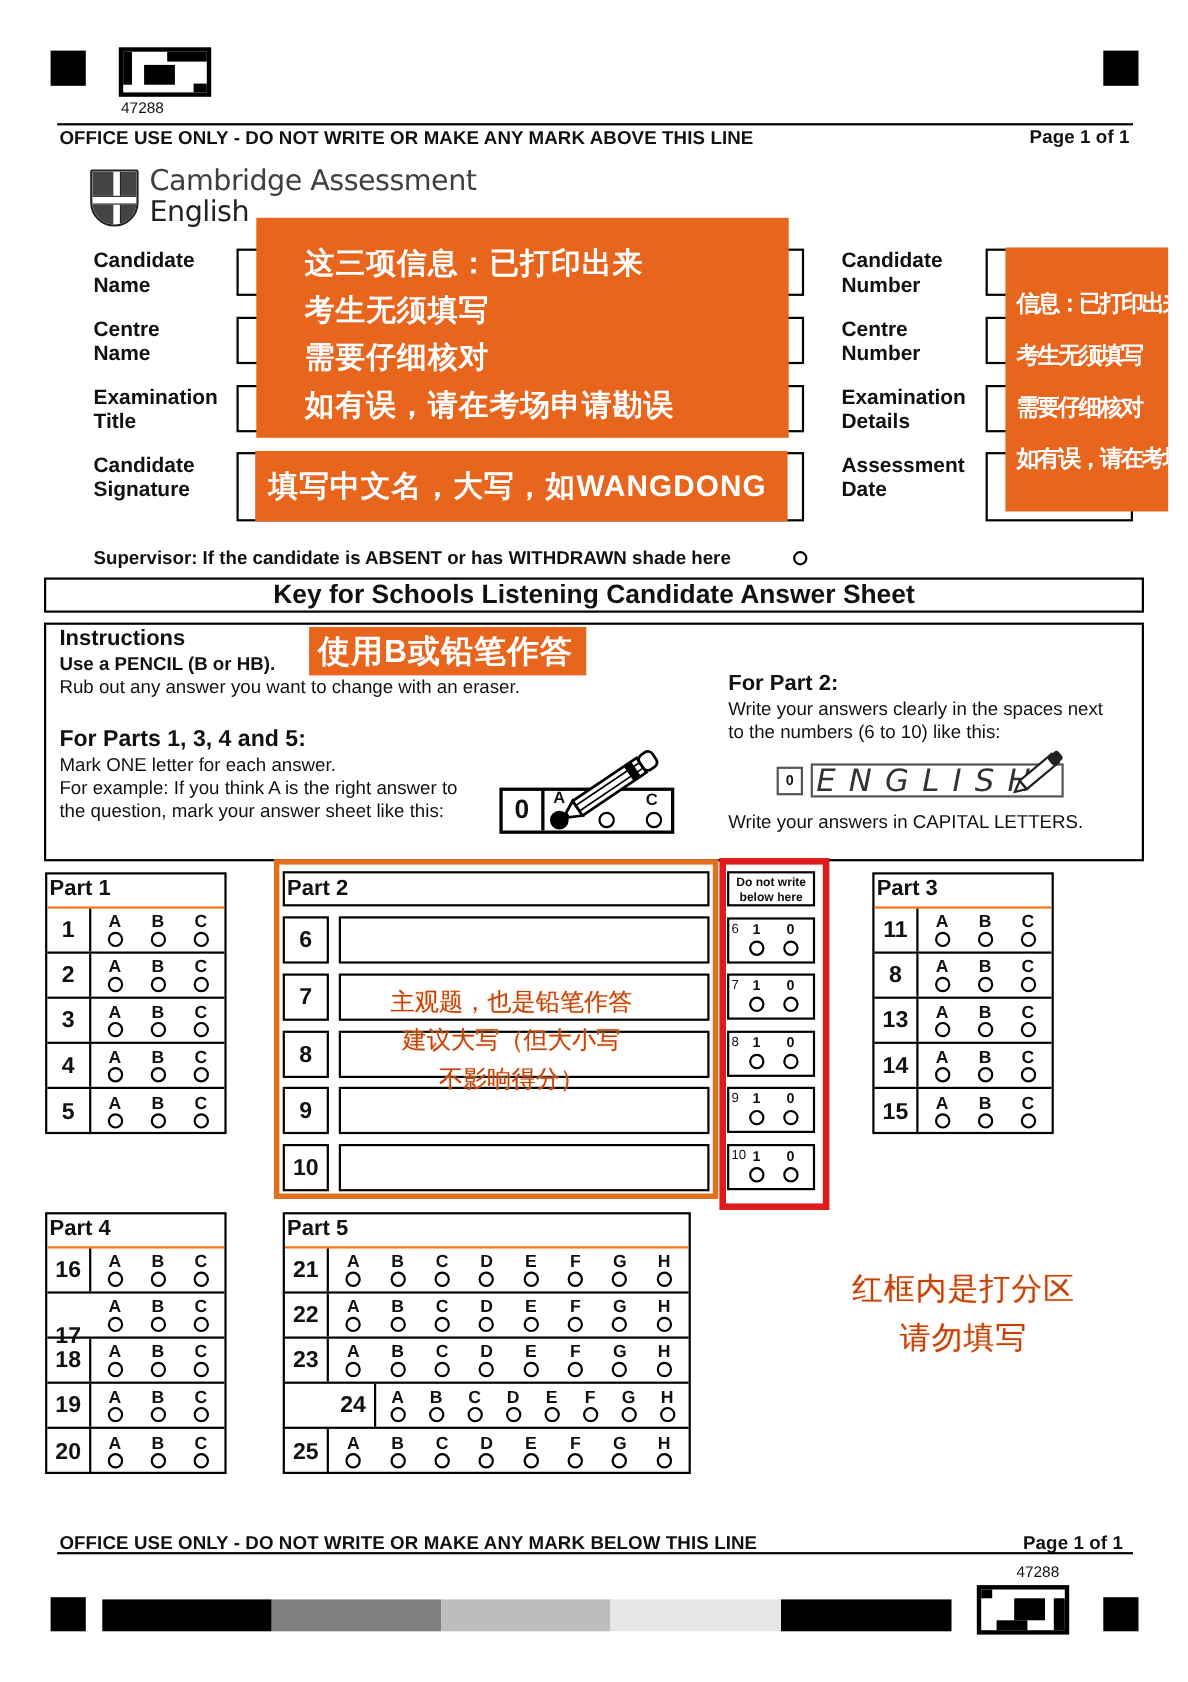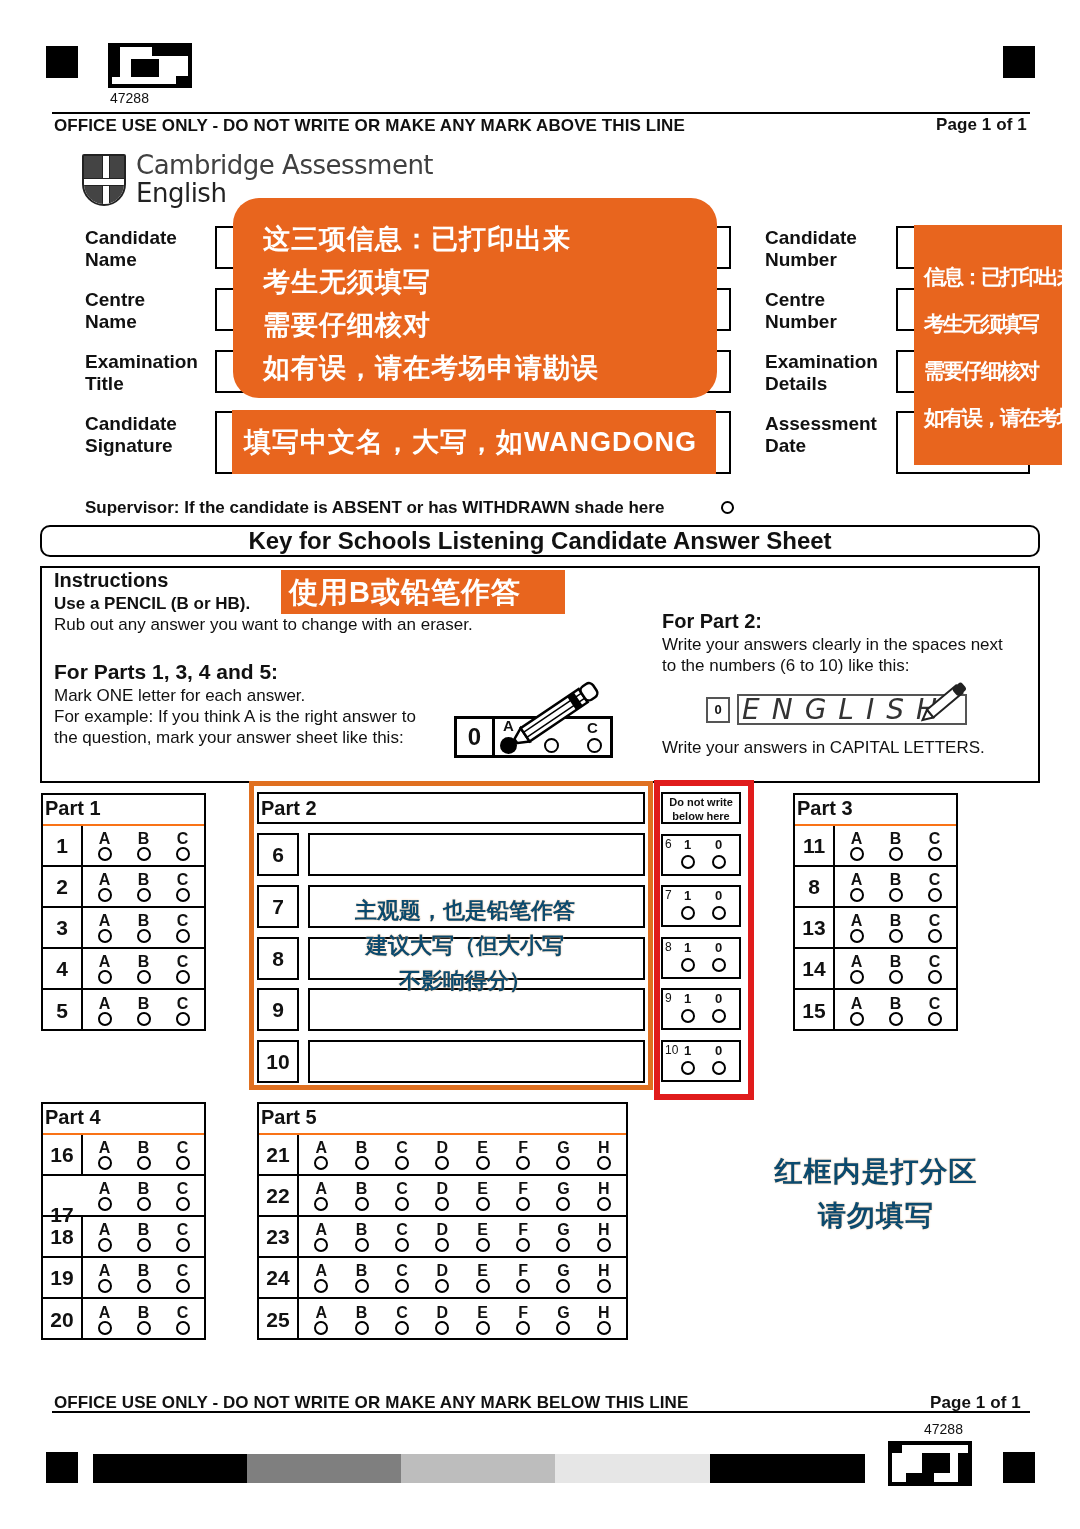--- a/index.html
+++ b/index.html
@@ -20,21 +20,21 @@
   .shield { position: absolute; width: 44px; height: 52px; border: 2px solid #222;
             border-radius: 2px 2px 22px 22px; overflow: hidden; background: #fff; }
   .shield .q { position: absolute; width: 50%; height: 50%; background: #444; }
   .shield .cross-v { position: absolute; left: 18px; top: 0; width: 8px; height: 100%; background: #fff; border-left:1px solid #222; border-right:1px solid #222;}
   .shield .cross-h { position: absolute; top: 22px; left: 0; height: 8px; width: 100%; background: #fff; border-top:1px solid #222; border-bottom:1px solid #222;}
 
   .label2 { position: absolute; font-weight: bold; font-size: 19px; line-height: 22px; }
   .bracket { position: absolute; border: 2px solid #000; }
 
   .orange { background: #e8651e; color: #fff; font-weight: bold; position: absolute; }
-  .orange-text { color: #0c4a6e; font-weight: bold; position: absolute; text-shadow: 0 0 2px #f6c69a; }
+  .orange-text { color: #c2410c; font-weight: normal; position: absolute; text-shadow: 0 0 2px #f6c69a; }
 
   .titlebox { position: absolute; border: 2px solid #000; text-align: center; font-weight: bold; font-size: 24px; }
   .instr { position: absolute; border: 2px solid #000; }
 
   
   .tbl { position: absolute; border: 2px solid #000; background: #fff; }
   .tbl .head { height: 31px; border-bottom: 2px solid #f97316; font-weight: bold; font-size: 20px; padding: 2px 0 0 2px; }
   .tbl .row { display: flex; border-bottom: 2px solid #000; height: 41px; }
   .tbl .row:last-child { border-bottom: none; }
   .tbl .num { border-right: 2px solid #000; font-weight: bold; font-size: 21px; display: flex; align-items: center; justify-content: center; }
@@ -97,21 +97,21 @@
 <div class="label2" style="left:85px;top:413px;">
     <div>Candidate</div>
     <div>Signature</div>
   </div>
 
 <div class="bracket" style="left:215px;top:226px;width:516px;height:43px;"></div>
 <div class="bracket" style="left:215px;top:288px;width:516px;height:43px;"></div>
 <div class="bracket" style="left:215px;top:350px;width:516px;height:43px;"></div>
 <div class="bracket" style="left:215px;top:411px;width:516px;height:63px;"></div>
 
-<div class="orange" style="left:233px;top:198px;width:484px;height:200px;padding:20px 0 0 30px;font-size:27px;line-height:43px;letter-spacing:1px;border-radius:26px;">
+<div class="orange" style="left:233px;top:198px;width:484px;height:200px;padding:20px 0 0 44px;font-size:27px;line-height:43px;letter-spacing:1px;">
   <div>这三项信息：已打印出来</div>
   <div>考生无须填写</div>
   <div>需要仔细核对</div>
   <div>如有误，请在考场申请勘误</div>
 </div>
 <div class="orange" style="left:232px;top:410px;width:484px;height:64px;padding:14px 0 0 12px;font-size:27px;letter-spacing:1px;">填写中文名，大写，如WANGDONG</div>
 
 <div class="label2" style="left:765px;top:227px;">
     <div>Candidate</div>
     <div>Number</div>
@@ -137,27 +137,27 @@
 <div class="orange" style="left:914px;top:225px;width:148px;height:240px;padding:28px 0 0 10px;font-size:21px;line-height:47px;letter-spacing:-2px;white-space:nowrap;overflow:hidden;transform-origin:left;">
   <div>信息：已打印出来</div>
   <div>考生无须填写</div>
   <div>需要仔细核对</div>
   <div>如有误，请在考场申请勘</div>
 </div>
 
 <div class="abs bold" style="left:85px;top:498px;font-size:17px;">Supervisor: If the candidate is ABSENT or has WITHDRAWN shade here</div>
 <div class="abs" style="left:721px;top:501px;width:13px;height:13px;border:2px solid #000;border-radius:50%;"></div>
 
-<div class="titlebox" style="left:40px;top:525px;width:1000px;height:32px;line-height:28px;border-radius:10px;">Key for Schools Listening Candidate Answer Sheet</div>
+<div class="titlebox" style="left:40px;top:525px;width:1000px;height:32px;line-height:28px;">Key for Schools Listening Candidate Answer Sheet</div>
 
 <div class="instr" style="left:40px;top:566px;width:1000px;height:217px;"></div>
 <div class="abs bold" style="left:54px;top:569px;font-size:20px;">Instructions</div>
 <div class="abs bold" style="left:54px;top:594px;font-size:17px;">Use a PENCIL (B or HB).</div>
 <div class="abs" style="left:54px;top:615px;font-size:17px;">Rub out any answer you want to change with an eraser.</div>
-<div class="orange" style="left:281px;top:570px;width:284px;height:44px;padding:3px 0 0 8px;font-size:29px;letter-spacing:1px;">使用B或铅笔作答</div>
+<div class="orange" style="left:281px;top:570px;width:252px;height:44px;padding:3px 0 0 8px;font-size:29px;letter-spacing:1px;">使用B或铅笔作答</div>
 
 <div class="abs bold" style="left:54px;top:660px;font-size:21px;">For Parts 1, 3, 4 and 5:</div>
 <div class="abs" style="left:54px;top:686px;font-size:17px;">Mark ONE letter for each answer.</div>
 <div class="abs" style="left:54px;top:707px;font-size:17px;">For example: If you think A is the right answer to</div>
 <div class="abs" style="left:54px;top:728px;font-size:17px;">the question, mark your answer sheet like this:</div>
 
 <div class="abs" style="left:454px;top:716px;width:159px;height:42px;border:3px solid #000;">
   <div class="abs" style="left:0;top:0;width:38px;height:36px;border-right:3px solid #000;font-weight:bold;font-size:24px;text-align:center;line-height:36px;">0</div>
   <div class="abs bold" style="left:46px;top:-2px;font-size:15px;">A</div>
   <div class="abs" style="left:43px;top:18px;width:17px;height:17px;background:#000;border-radius:50%;"></div>
@@ -627,21 +627,21 @@
           <span class="ltr">G</span>
           <span class="circ"></span>
         </div>
         <div class="opt">
           <span class="ltr">H</span>
           <span class="circ"></span>
         </div>
       </div>
     </div>
   <div class="row">
-      <div class="num" style="width:40px;">24</div>
+      <div class="num" style="width:40px;margin-left:43px;">24</div>
       <div class="opts">
         <div class="opt">
           <span class="ltr">A</span>
           <span class="circ"></span>
         </div>
         <div class="opt">
           <span class="ltr">B</span>
           <span class="circ"></span>
         </div>
         <div class="opt">

